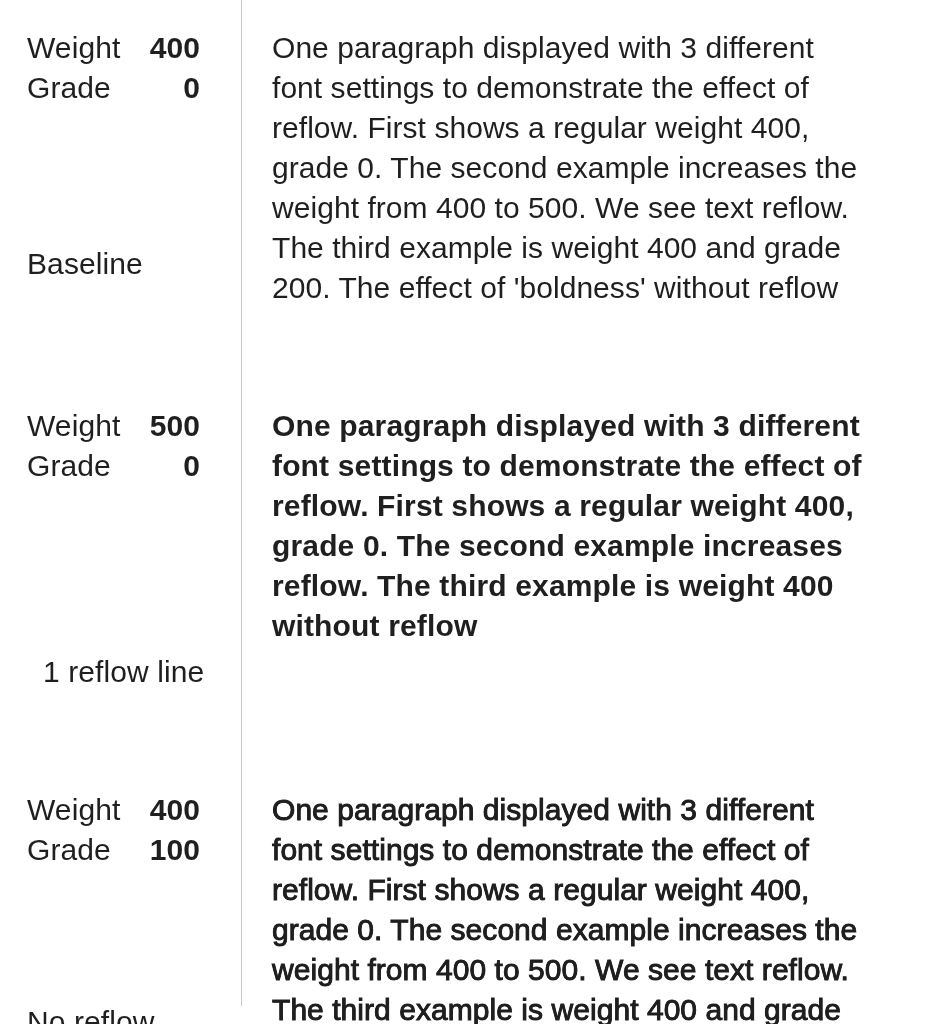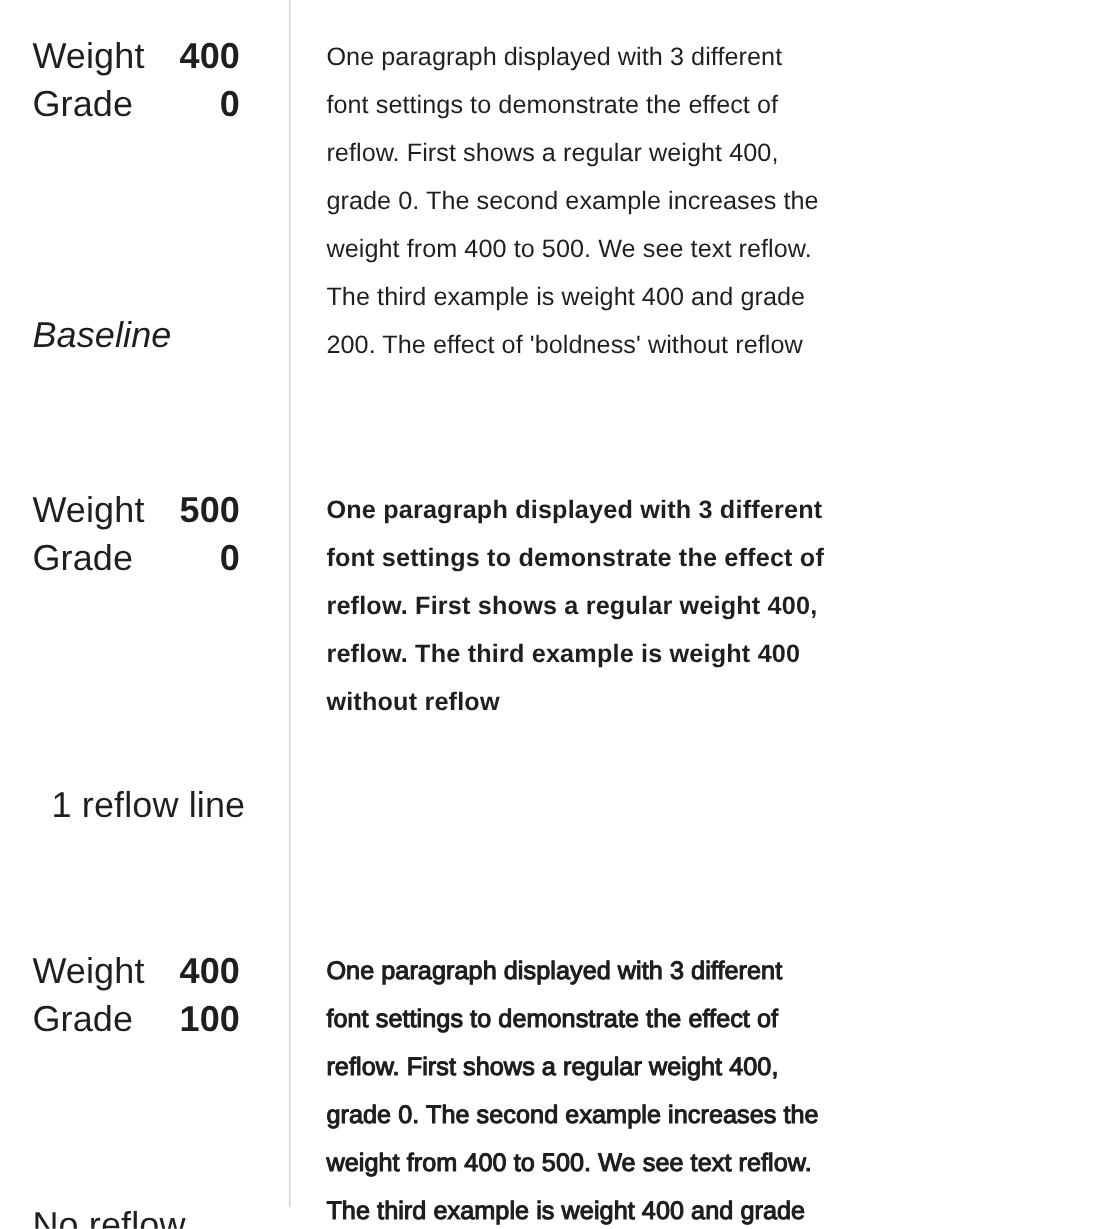--- a/index.html
+++ b/index.html
@@ -73,21 +73,21 @@
     left: 27px;
     white-space: nowrap;
   }
 
   
   .sample {
     flex: 1 1 auto;
     box-sizing: border-box;
     padding-left: 31px;
     padding-right: 10px;
-    font-size: 21px;
+    font-size: 30px;
     line-height: 40px;
     letter-spacing: 0.05px;
   }
   .sample .ln { white-space: nowrap; display: block; }
 
   
   .grade-0.weight-400 {
     font-weight: 400;
   }
   
@@ -100,21 +100,21 @@
     font-weight: 400;
     -webkit-text-stroke: 0.9px #1f1f1f;
     text-shadow: 0 0 0.35px #1f1f1f;
   }
 
   
   #block-1 { height: 352px; padding-top: 28px; }
   #block-2 { height: 360px; padding-top: 26px; }
   #block-3 { height: 312px; padding-top: 24px; }
 
-  #block-1 .status { top: 232px; font-style: italic; }
+  #block-1 .status { top: 216px; }
   #block-2 .status { top: 246px; margin-left: 16px; }
   #block-3 .status { top: 212px; }
 </style>
 </head>
 <body>
 
 <div class="page">
 
   <div class="divider"></div>
 
@@ -154,20 +154,21 @@
           <span class="spec-key">Grade</span>
           <span class="spec-val">0</span>
         </div>
         <div class="status">1 reflow line</div>
       </div>
 
       <div class="sample weight-500 grade-0">
         <span class="ln">One paragraph displayed with 3 different</span>
         <span class="ln">font settings to demonstrate the effect of</span>
         <span class="ln">reflow. First shows a regular weight 400,</span>
+        <span class="ln">grade 0. The second example increases</span>
         <span class="ln">reflow. The third example is weight 400</span>
         <span class="ln">without reflow</span>
       </div>
     </div>
 
     <div class="block" id="block-3">
       <div class="labels">
         <div class="spec-row">
           <span class="spec-key">Weight</span>
           <span class="spec-val">400</span>

